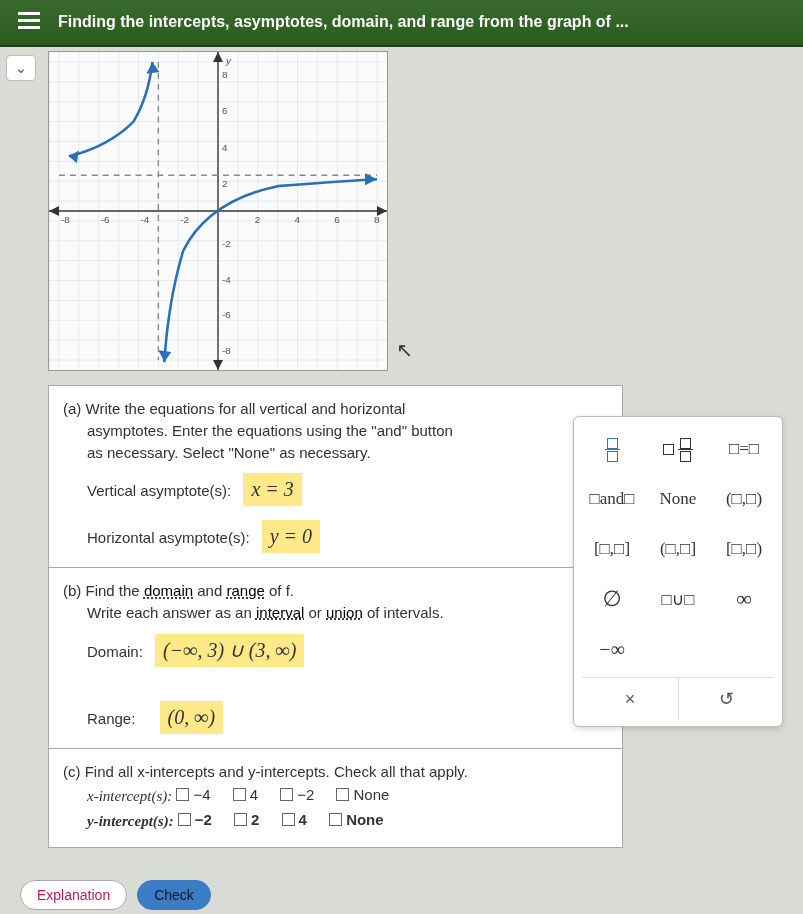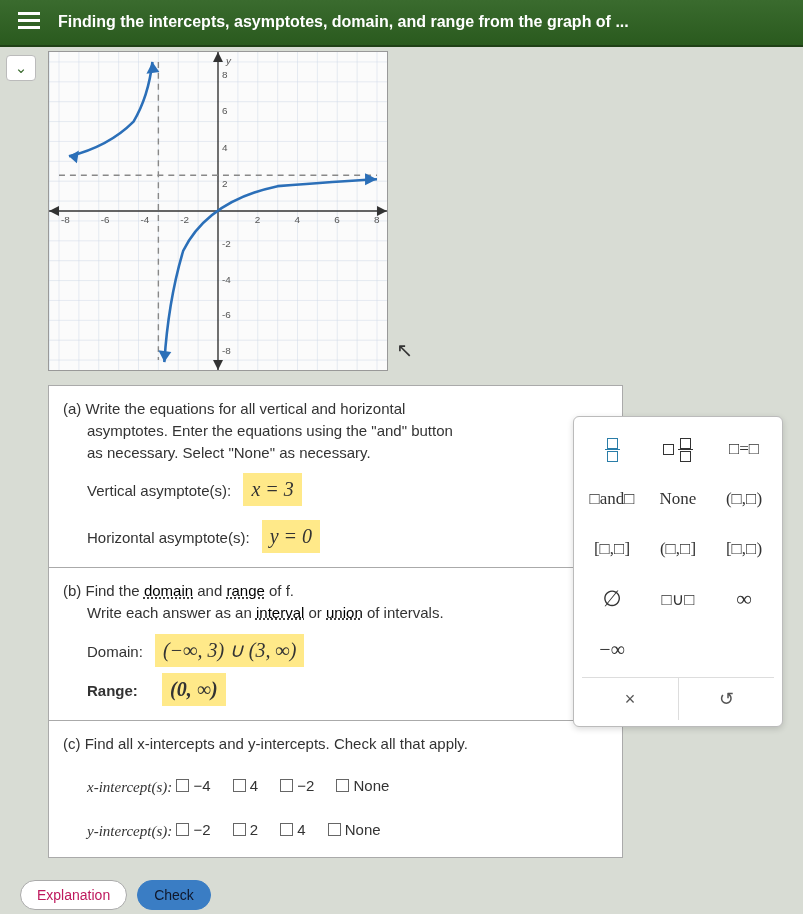--- a/index.html
+++ b/index.html
@@ -61,21 +61,21 @@
     font-size: 15px; color: #333; line-height: 1.45;
     position: relative;
   }
   .answer-field {
     background: #ffe989; padding: 2px 8px;
     font-family: 'Times New Roman', serif; font-style: italic;
     font-size: 20px; display: inline-block; margin-left: 8px;
   }
   .row { margin-top: 10px; }
   .term { color: #000000; text-decoration: underline dotted; }
-  .checkbox-row { margin-top: 20px; }
+  .checkbox-row { margin-top: 1px; }
   .cb {
     display: inline-flex; align-items: center; gap: 4px;
     margin-right: 18px; font-size: 15px;
   }
   .cb .box {
     width: 13px; height: 13px; border: 1px solid #666;
     display: inline-block; background: #fff;
   }
   .palette {
     position: absolute; right: 20px; top: 416px;
@@ -246,21 +246,21 @@
 
       <div class="problem-section">
         <span>(b) Find the </span><span class="term">domain</span><span> and </span><span class="term">range</span><span> of f.</span>
         <div style="padding-left:24px;">
           <span>Write each answer as an </span><span class="term">interval</span><span> or </span><span class="term">union</span><span> of intervals.</span>
         </div>
         <div class="row" style="padding-left:24px;">
           <span>Domain:</span>
           <span class="answer-field">(−∞, 3) ∪ (3, ∞)</span>
         </div>
-        <div class="row" style="padding-left:24px; margin-top:6px;font-weight:bold;">
+        <div class="row" style="padding-left:24px; margin-top:34px;">
           <span>Range:</span>
           <span class="answer-field" style="margin-left:20px;">(0, ∞)</span>
         </div>
       </div>
 
       <div class="problem-section" style="border-bottom:none;">
         <div><span>(c) Find all x-intercepts and y-intercepts. Check all that apply.</span></div>
         <div class="checkbox-row" style="padding-left:24px;">
           <span style="font-style:italic; font-family:'Times New Roman',serif;">x-intercept(s):</span>
           <span class="cb">
@@ -273,21 +273,21 @@
             </span>
           <span class="cb">
               <span class="box"></span>
               <span>−2</span>
             </span>
           <span class="cb">
               <span class="box"></span>
               <span>None</span>
             </span>
         </div>
-        <div class="checkbox-row" style="padding-left:24px;">
+        <div class="checkbox-row" style="padding-left:24px;font-weight:bold;">
           <span style="font-style:italic; font-family:'Times New Roman',serif;">y-intercept(s):</span>
           <span class="cb">
               <span class="box"></span>
               <span>−2</span>
             </span>
           <span class="cb">
               <span class="box"></span>
               <span>2</span>
             </span>
           <span class="cb">

